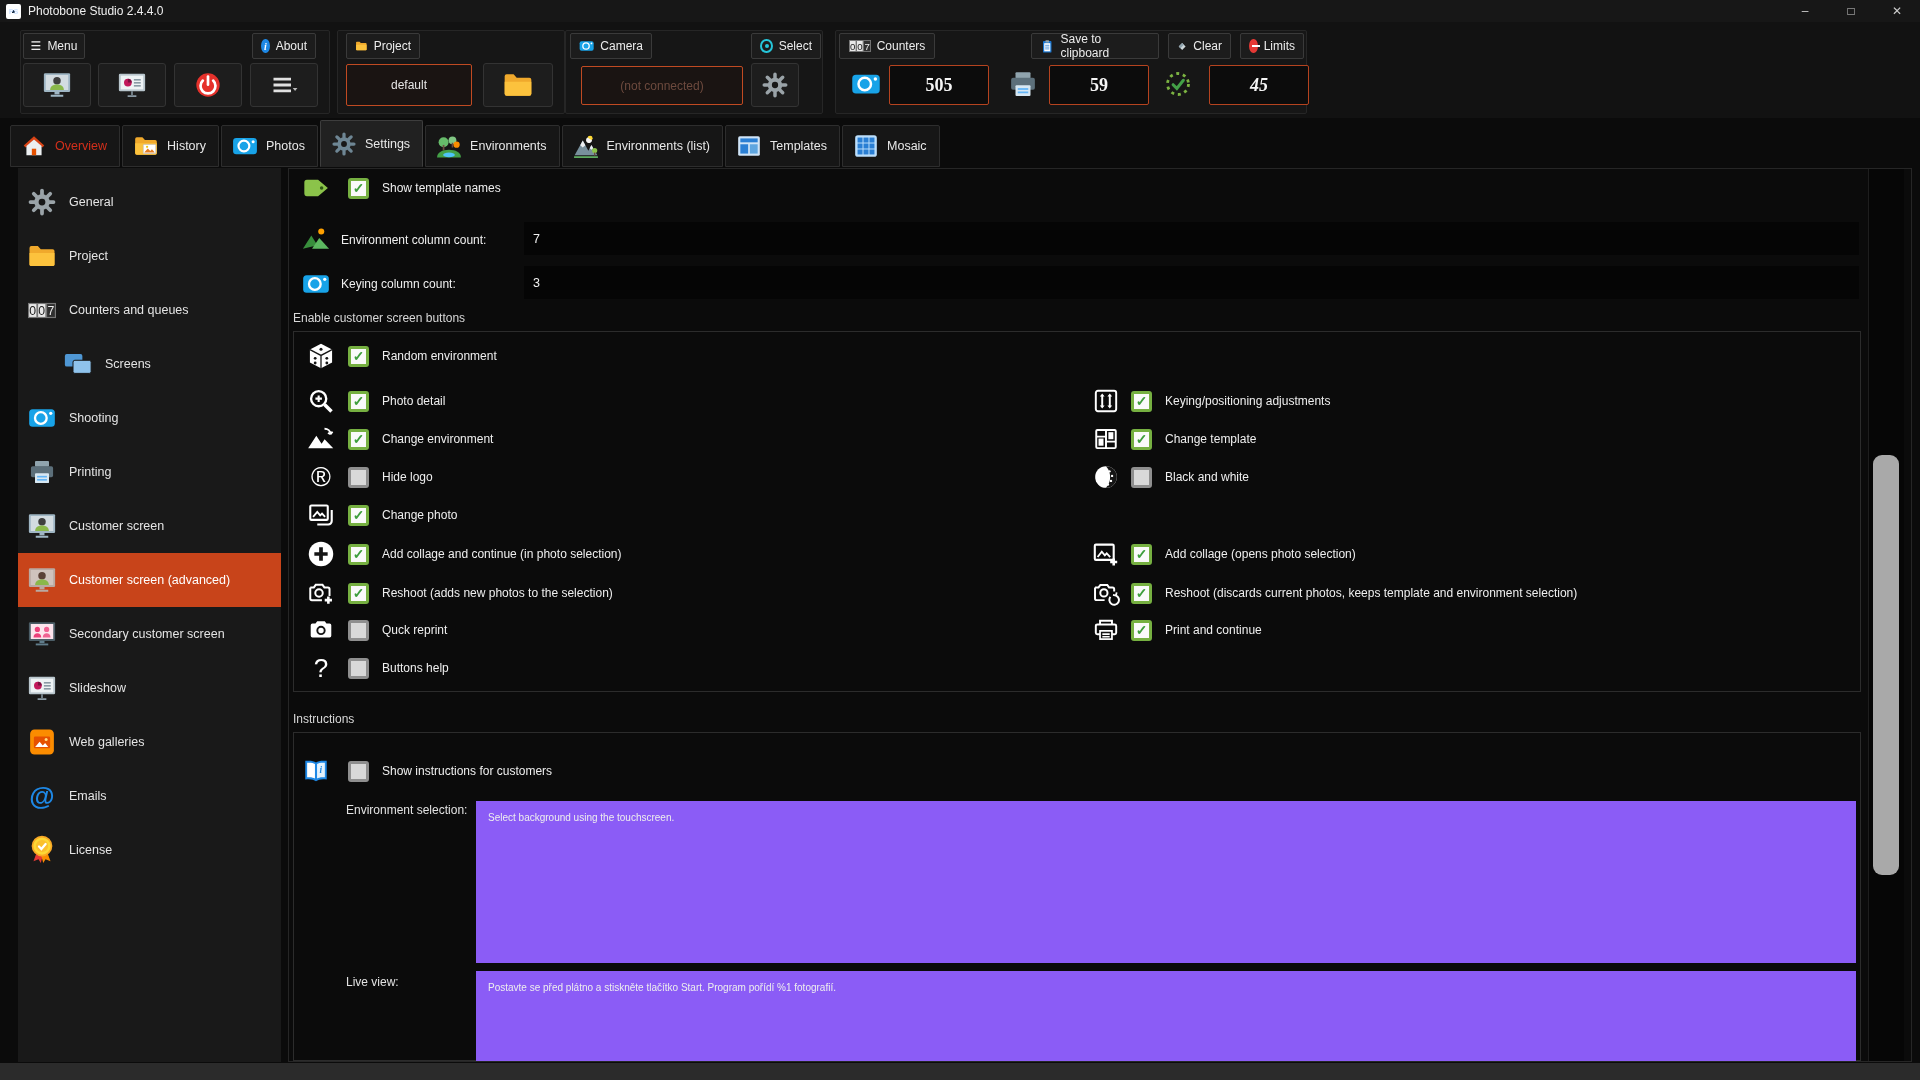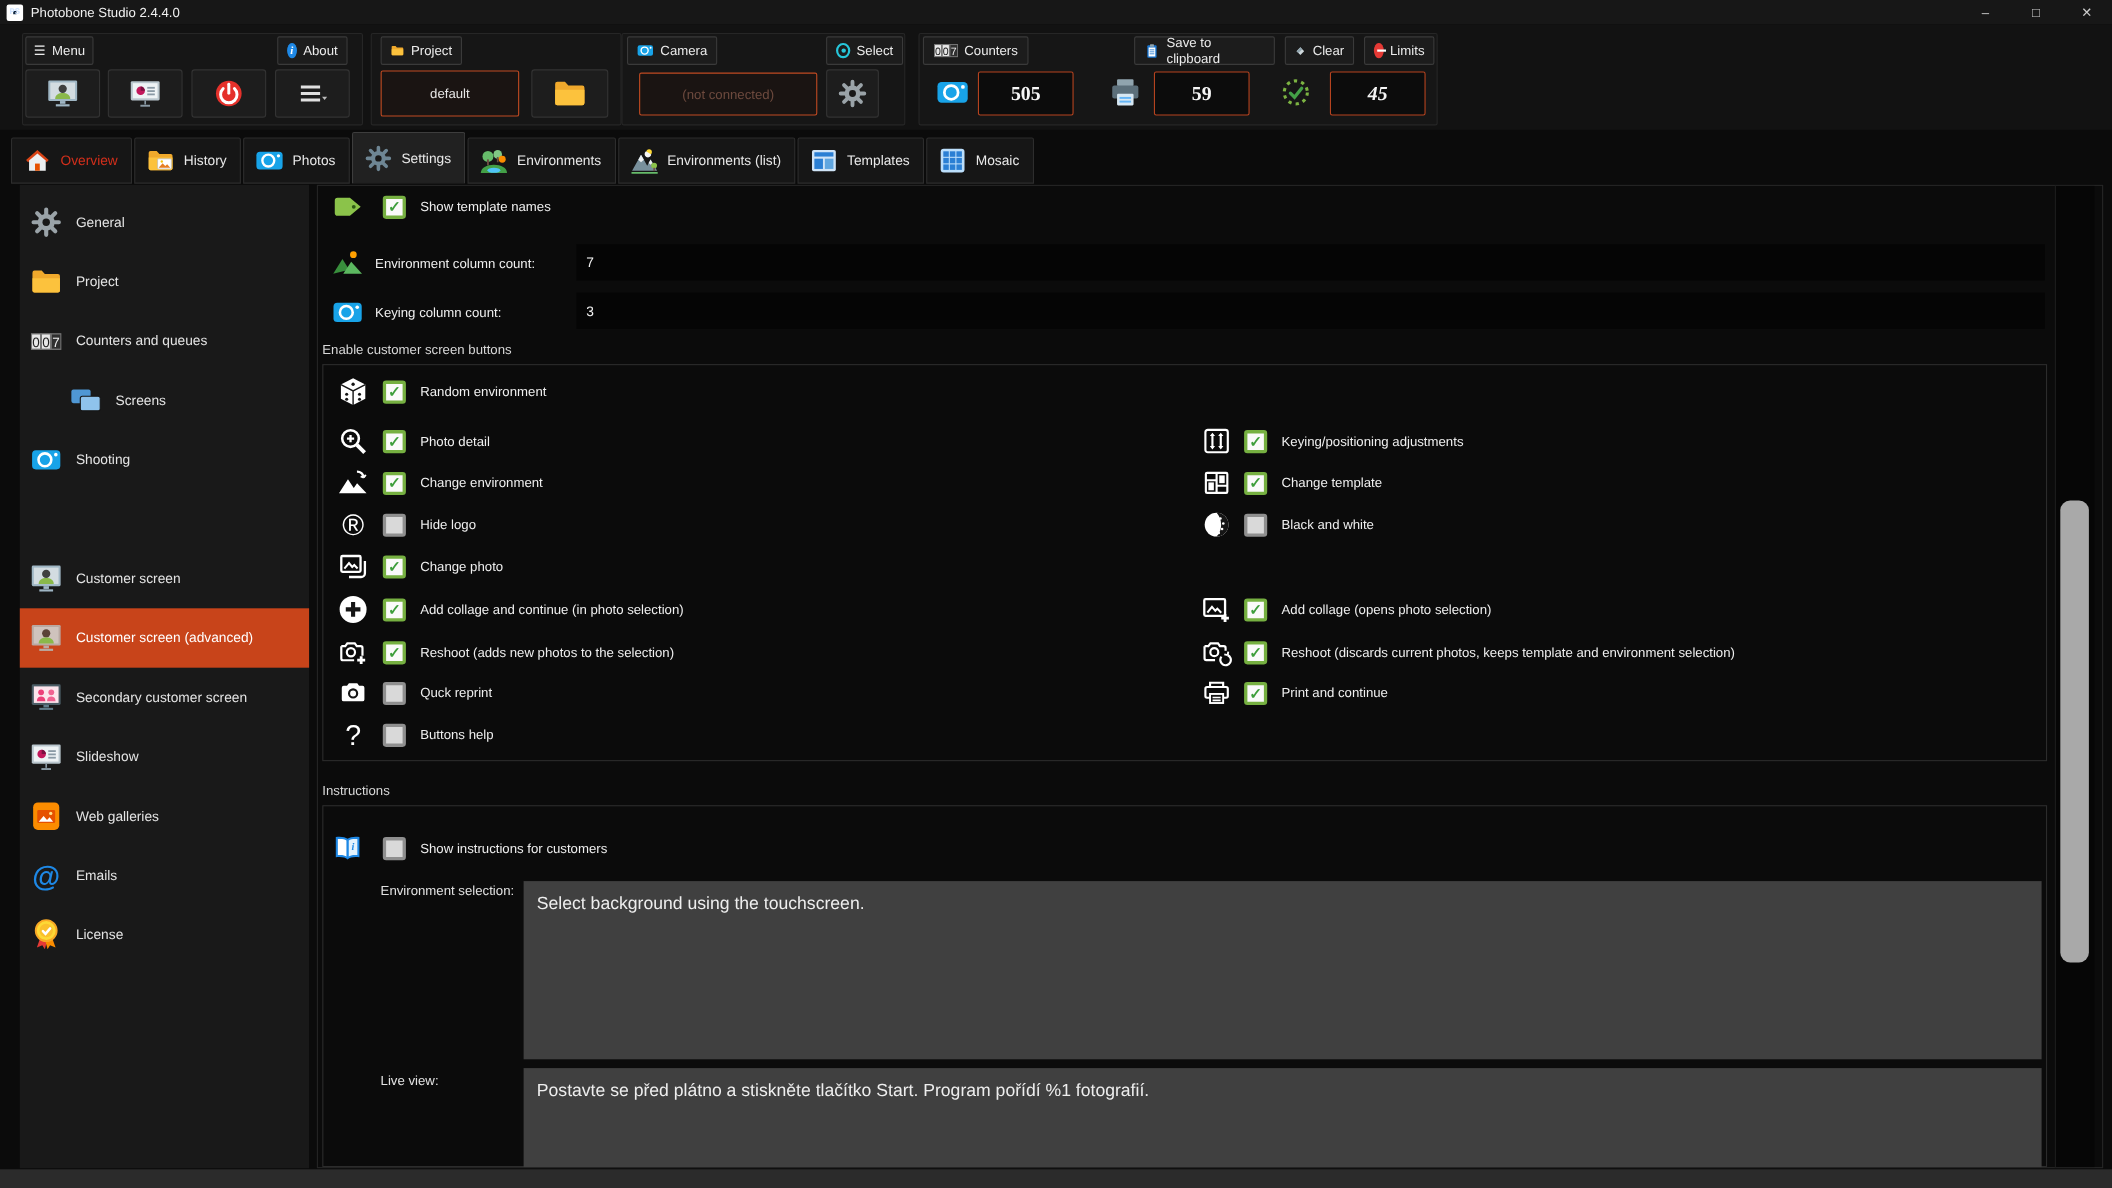--- a/index.html
+++ b/index.html
@@ -12,21 +12,21 @@
   #title-text { margin-left:7px; font-size:12px; color:#f0f0f0; }
   .wctl { width:46px; height:22px; display:flex; align-items:center; justify-content:center; color:#cccccc; font-size:12px; }
   #win-controls { margin-left:auto; display:flex; }
 
   
   #toolbar { position:absolute; left:0; top:22px; width:1920px; height:96px; background:#121212; }
   .tgroup { position:absolute; top:8px; height:84px; background:#161616; border:1px solid #262626; border-radius:2px; }
   .gtab, .gbtn { position:absolute; height:26px; background:#1c1c1c; border:1px solid #3a3a3a; border-radius:2px; display:flex; align-items:center; justify-content:center; gap:6px; font-size:12px; color:#ececec; padding:0 8px; }
   .bigbtn { position:absolute; height:44px; background:#1d1d1d; border:1px solid #333333; border-radius:3px; display:flex; align-items:center; justify-content:center; }
   .ofield { position:absolute; background:#1a1412; border:1px solid #c04a22; border-radius:2px; display:flex; align-items:center; justify-content:center; font-size:12px; color:#e5e5e5; }
-  .counter-box { position:absolute; width:87px; height:40px; background:#0c0c0c; border:1px solid #b5431f; border-radius:2px; display:flex; align-items:center; justify-content:center; font-family:"Liberation Serif",serif; font-weight:bold; font-size:18px; color:#f5f5f5; }
+  .counter-box { position:absolute; width:100px; height:40px; background:#0c0c0c; border:1px solid #b5431f; border-radius:2px; display:flex; align-items:center; justify-content:center; font-family:"Liberation Serif",serif; font-weight:bold; font-size:18px; color:#f5f5f5; }
   .tool-ic { position:absolute; display:flex; align-items:center; justify-content:center; }
 
   
   .info-circle { width:14px; height:14px; border-radius:50%; background:#1e88e5; color:#fff; font-size:10px; font-weight:bold; font-family:"Liberation Serif",serif; font-style:italic; display:flex; align-items:center; justify-content:center; }
   .select-ring { width:14px; height:14px; border-radius:50%; border:2px solid #26c6da; position:relative; }
   .select-ring::after { content:""; position:absolute; left:3px; top:3px; width:4px; height:4px; border-radius:50%; background:#26c6da; }
   .minus-circle { width:14px; height:14px; border-radius:50%; background:#e53935; position:relative; }
   .minus-circle::after { content:""; position:absolute; left:3px; top:6px; width:8px; height:2px; background:#fff; }
   .glyph { display:inline-flex; align-items:center; justify-content:center; }
 
@@ -49,21 +49,21 @@
   .crow { position:absolute; display:flex; align-items:center; }
   .cicon { width:30px; height:30px; display:flex; align-items:center; justify-content:center; }
   .cb { width:21px; height:21px; border-radius:3px; display:flex; align-items:center; justify-content:center; }
   .cb.checked { background:#fafafa; border:3px solid #76b041; }
   .cb.checked::after { content:"✓"; color:#3e9e3c; font-weight:bold; font-size:14px; line-height:1; }
   .cb.unchecked { background:#d9d9d9; border:3px solid #8f8f8f; }
   .clabel { font-size:12px; color:#efefef; }
   .num-input { position:absolute; background:#050505; border:none; color:#f2f2f2; font-size:12.5px; font-family:"Liberation Sans",sans-serif; padding-left:9px; }
   .sect-title { position:absolute; font-size:12px; color:#d8d8d8; }
   .sect-box { position:absolute; border:1px solid #2c2c2c; }
-  .itext { position:absolute; background:#404040; border:none; resize:none; color:#eeeeee; font-size:16px; font-family:"Liberation Sans",sans-serif; padding:10px 12px; line-height:1.35; }
+  .itext { position:absolute; background:#8b5cf6; border:none; resize:none; color:#eeeeee; font-size:10px; font-family:"Liberation Sans",sans-serif; padding:10px 12px; line-height:1.35; }
   .flabel { position:absolute; font-size:12px; color:#e2e2e2; }
 
   
   #scroll-track { position:absolute; left:1868px; top:169px; width:36px; height:892px; background:#060606; border-left:1px solid #1e1e1e; }
   #scroll-thumb { position:absolute; left:1873px; top:455px; width:26px; height:420px; background:#a9a9a9; border-radius:9px; }
 
   
   #bottombar { position:absolute; left:0; top:1063px; width:1920px; height:17px; background:#2b2b2b; }
 
   svg { display:block; }
@@ -555,20 +555,28 @@
       <span class="slabel">Screens</span>
     </div>
     <div class="sitem" style="top:223px;">
       <span class="sicon">
           <svg width="28" height="28" viewBox="0 0 24 24">
             <use href="#cam-blue"></use>
           </svg>
         </span>
       <span class="slabel">Shooting</span>
     </div>
+    <div class="sitem" style="top:277px;">
+      <span class="sicon">
+          <svg width="28" height="28" viewBox="0 0 24 24">
+            <use href="#printer-c"></use>
+          </svg>
+        </span>
+      <span class="slabel">Printing</span>
+    </div>
     <div class="sitem" style="top:331px;">
       <span class="sicon">
           <svg width="30" height="30" viewBox="0 0 24 24">
             <use href="#monitor-person"></use>
           </svg>
         </span>
       <span class="slabel">Customer screen</span>
     </div>
     <div class="sitem selected" style="top:385px;">
       <span class="sicon">

